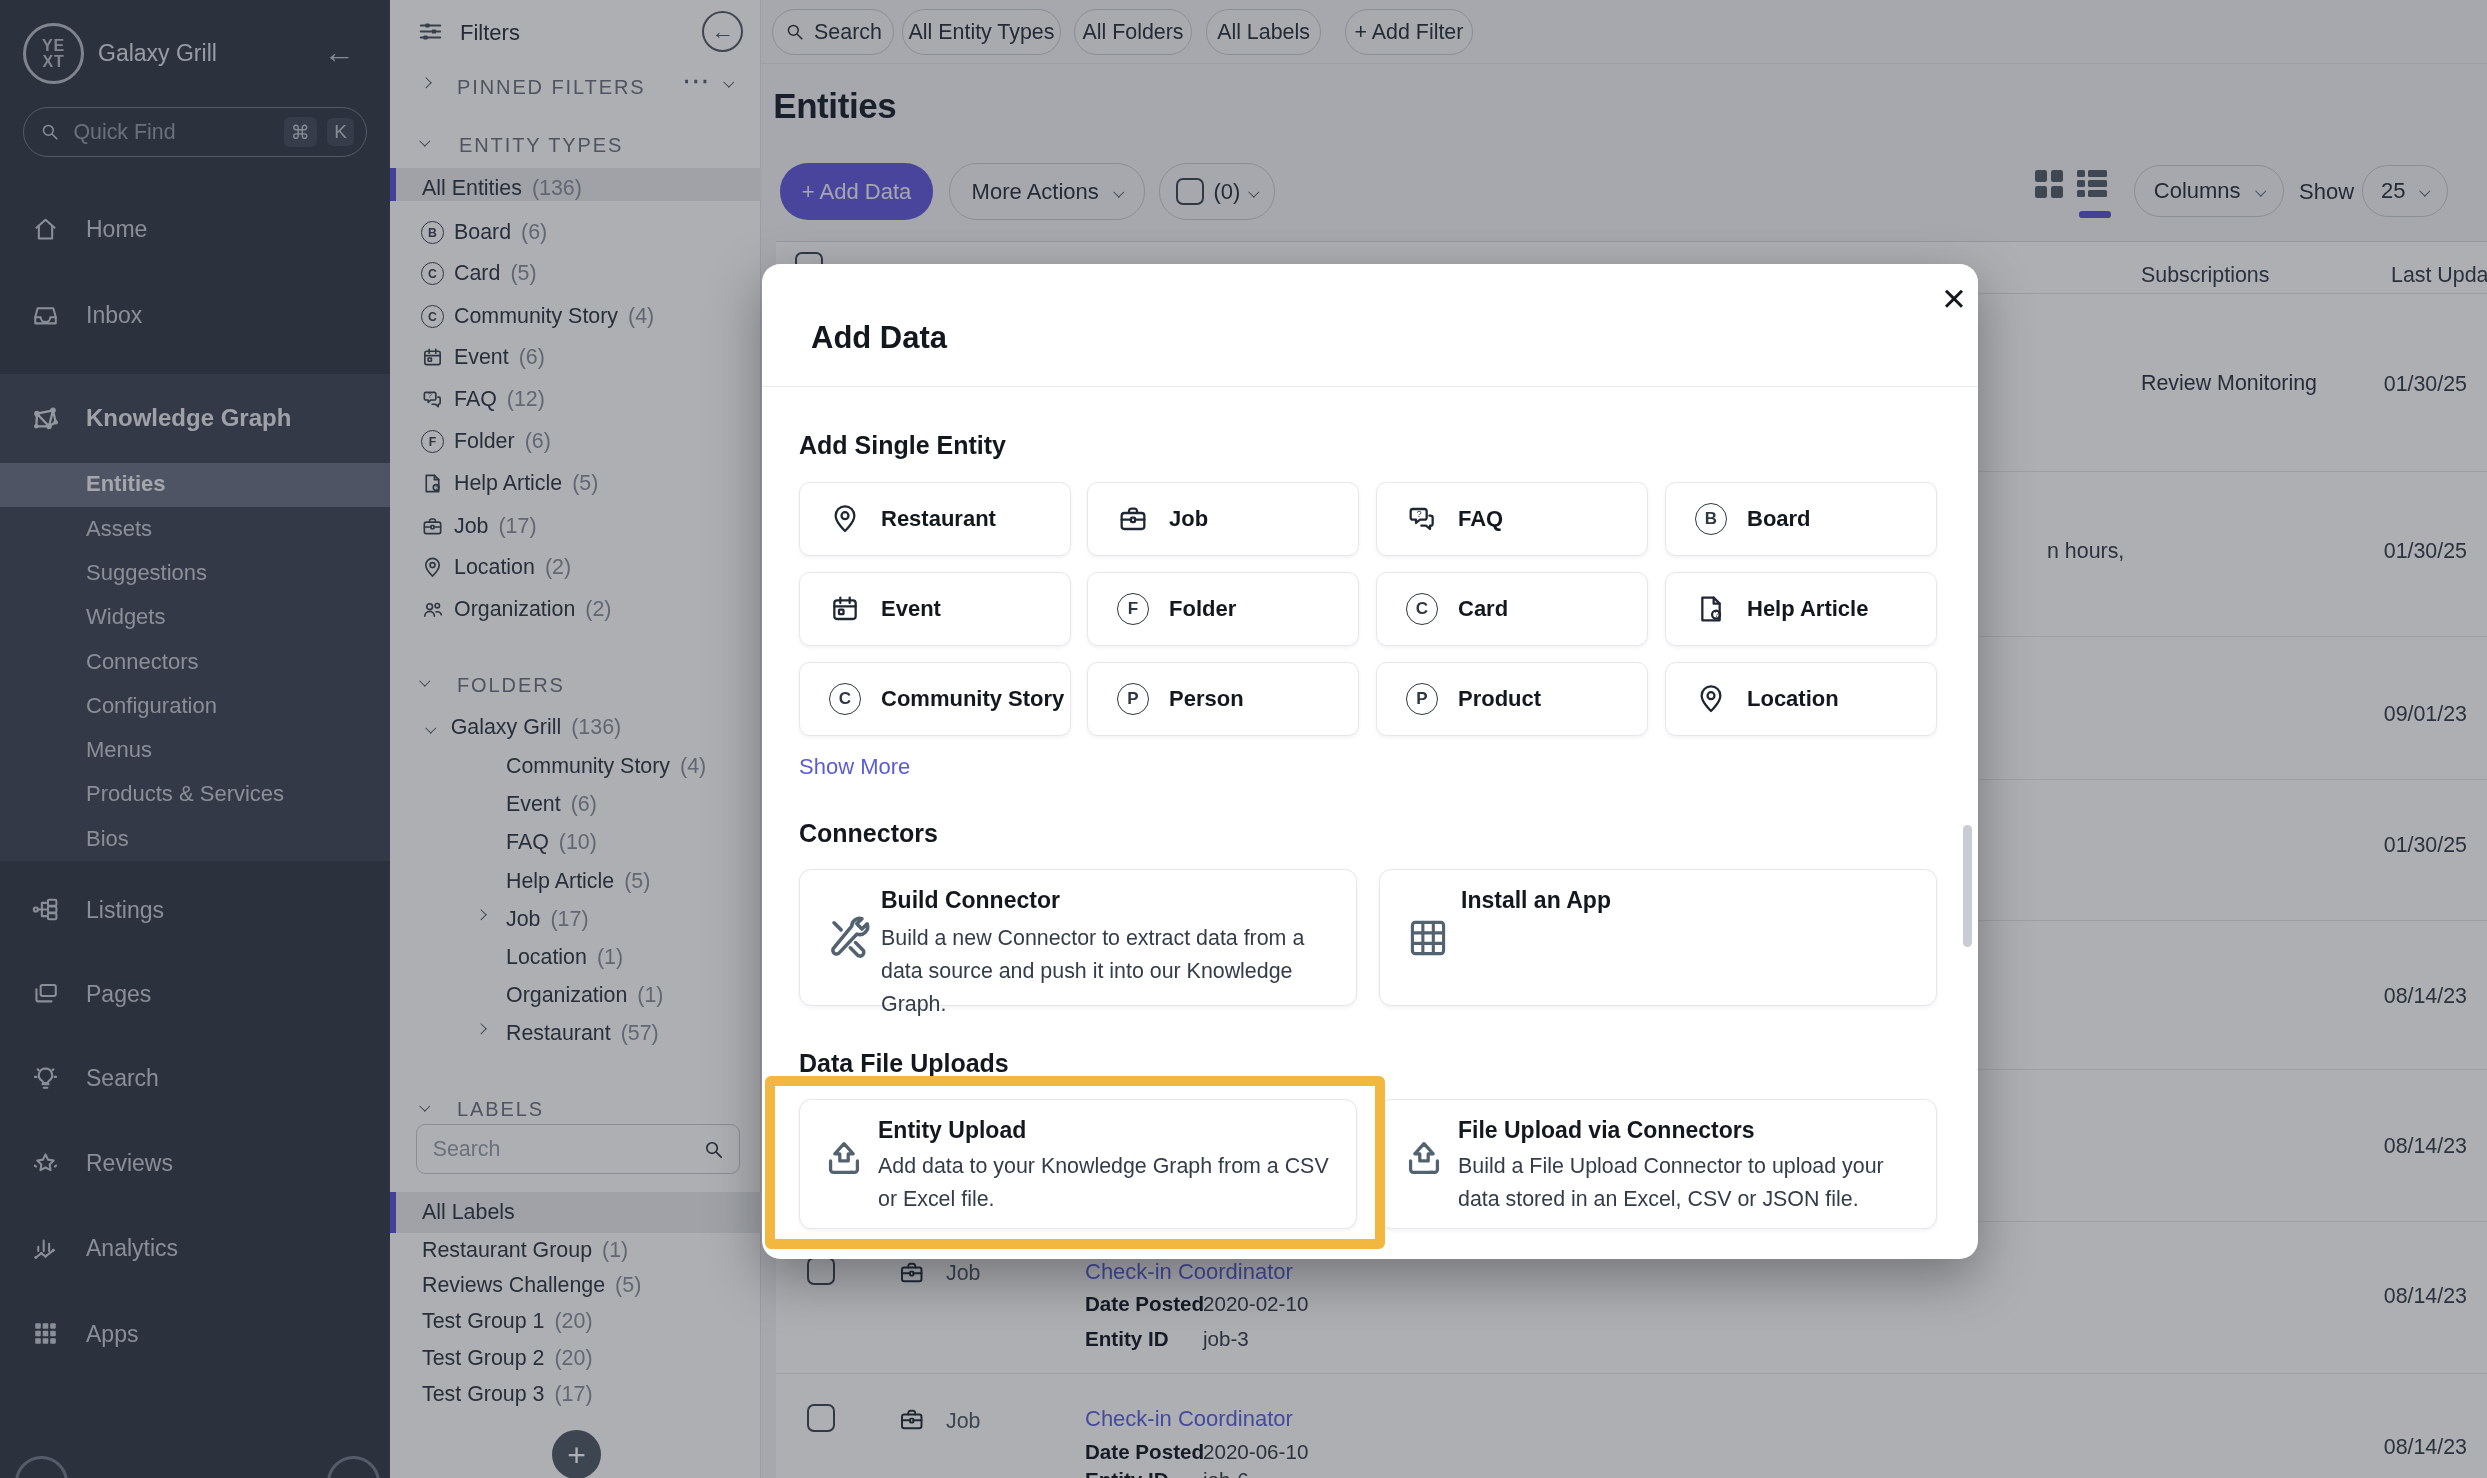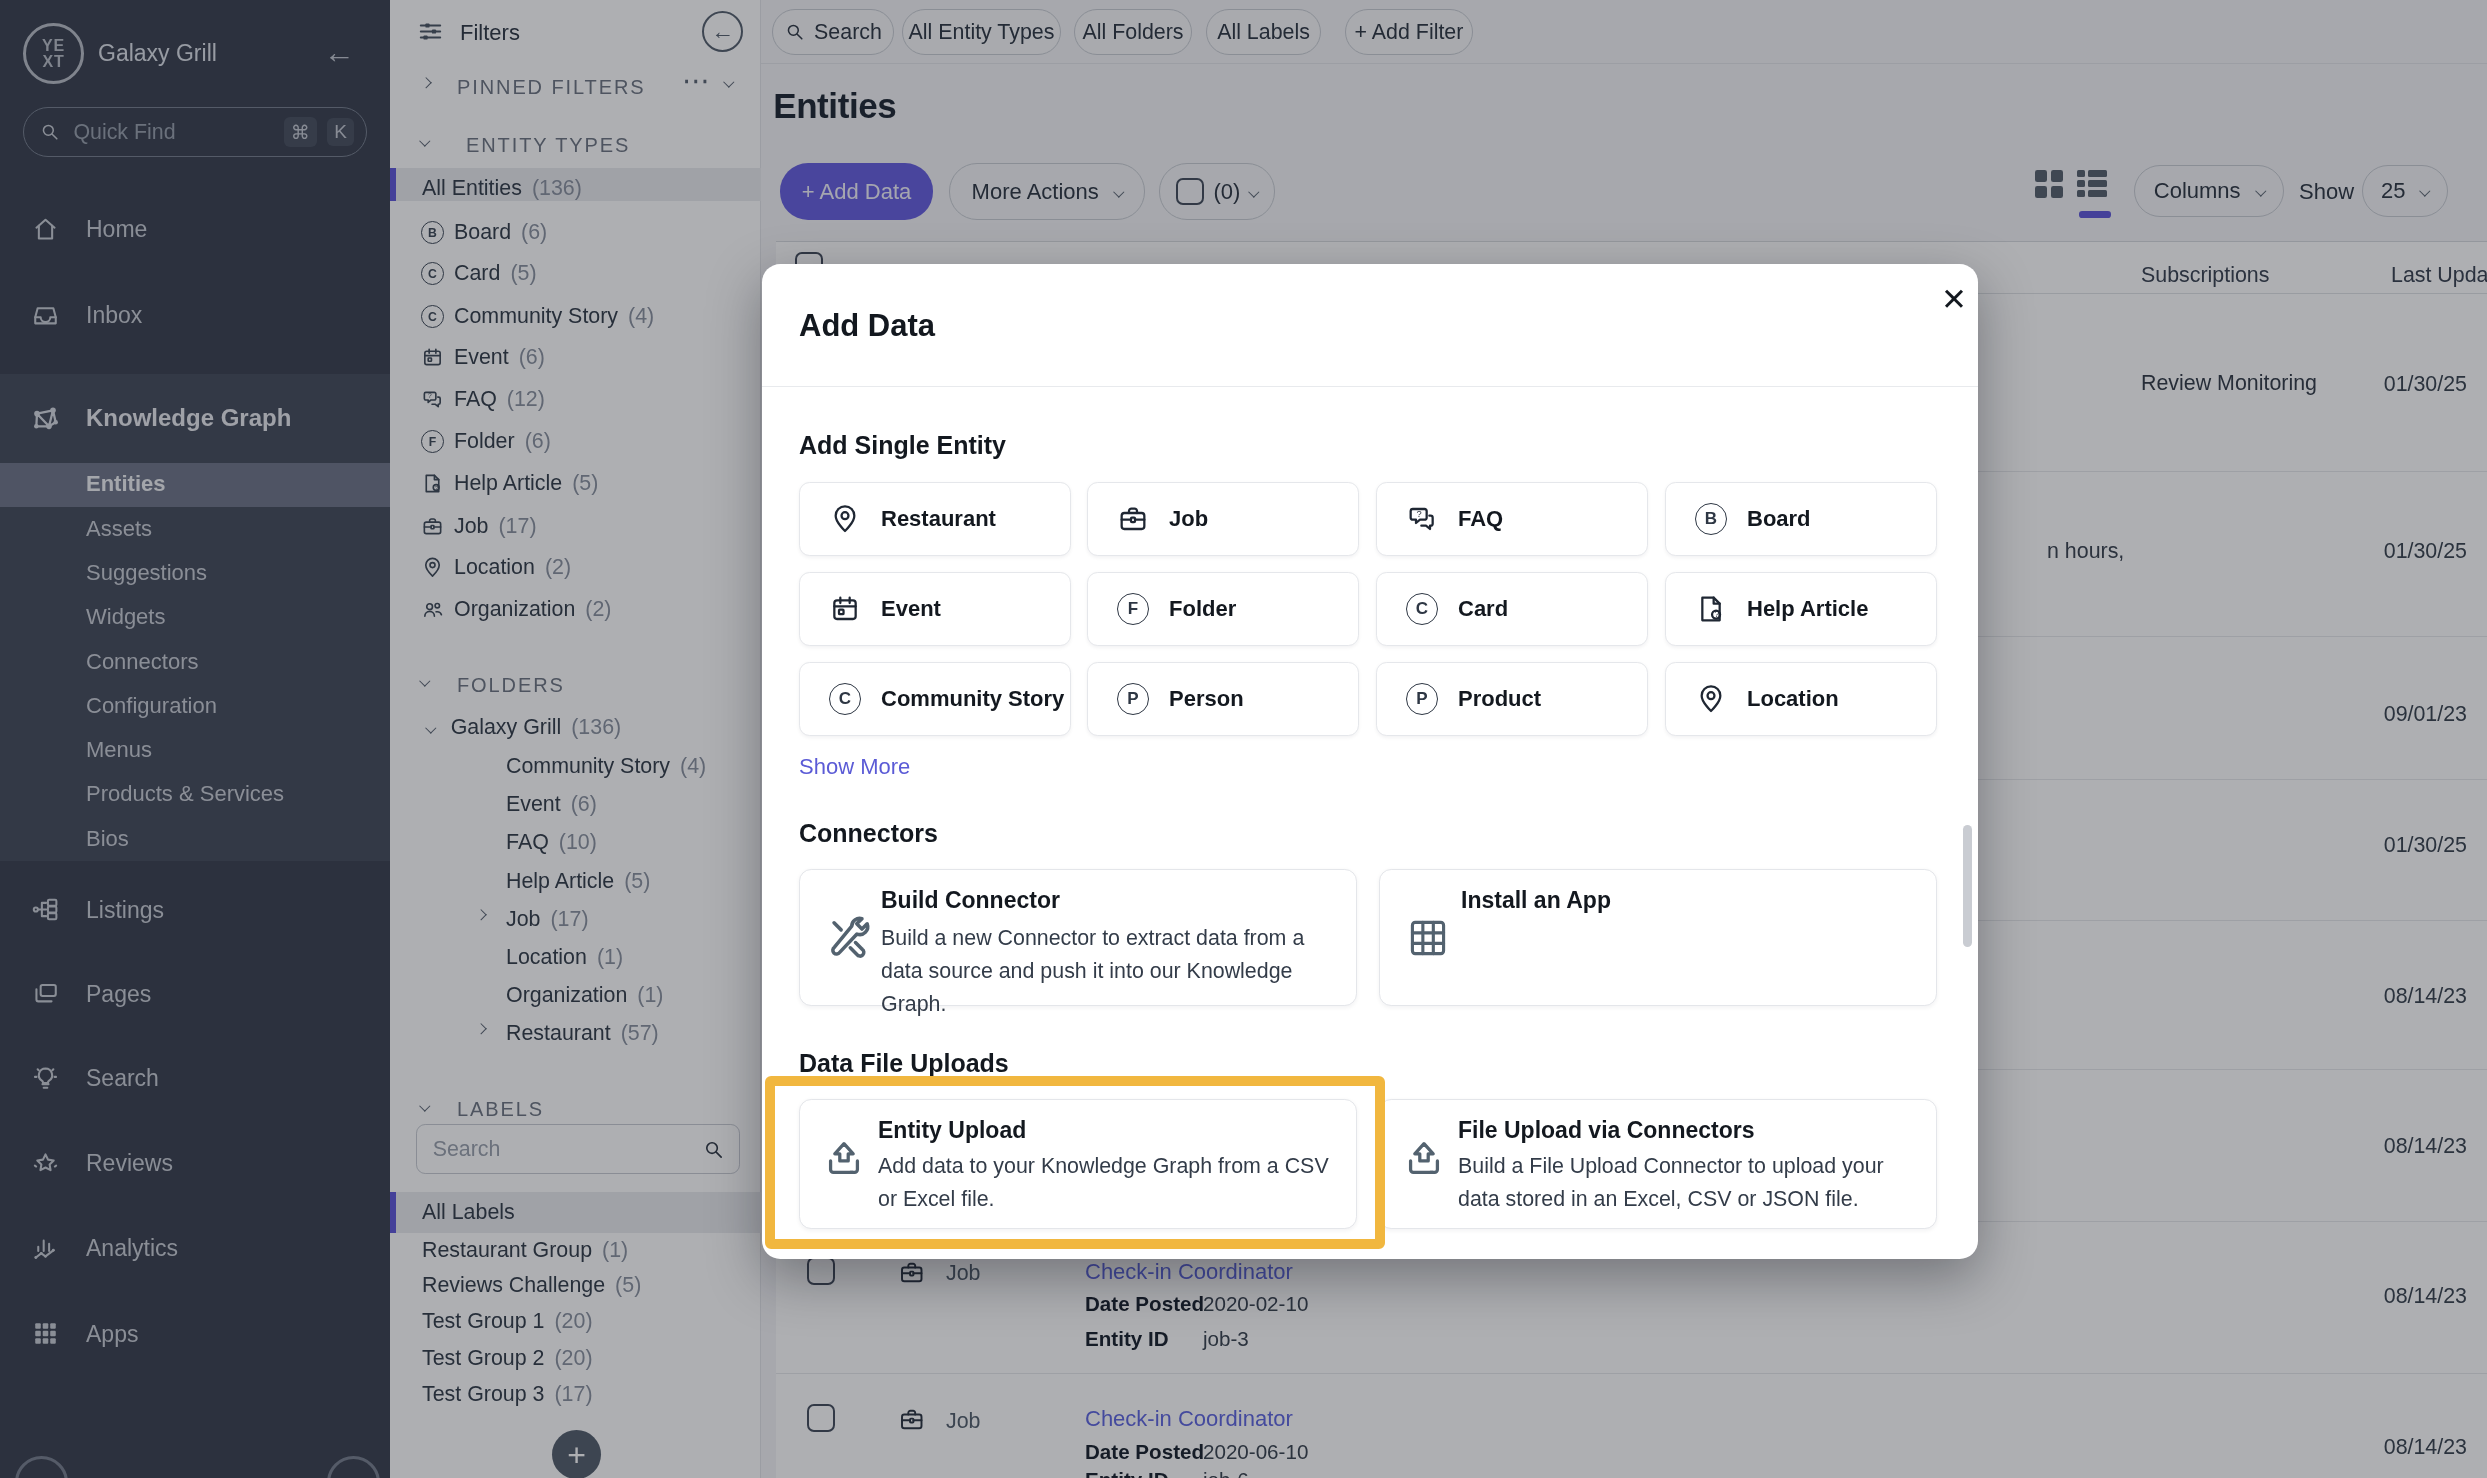--- a/index.html
+++ b/index.html
@@ -225,21 +225,21 @@
       </span>
     <span class="s txt" style="left:70px;top:20px;font-size:22px;color:#2E3744;">Filters</span>
     <span class="s circbtn" style="left:312px;top:10.7px;">←</span>
 
     <span class="s chev right sm" style="left:32px;top:79px;"></span>
     <span class="s fhead txt" style="left:67px;top:76px;text-align:right;">PINNED FILTERS</span>
     <span class="s" style="left:292px;top:64px;font-size:27.5px;color:#5A6472;letter-spacing:1.5px;">⋯</span>
     <span class="s chev down sm" style="left:335px;top:78px;"></span>
 
     <span class="s chev down sm" style="left:31px;top:137px;"></span>
-    <span class="s fhead txt" style="left:76px;top:134px;">ENTITY TYPES</span>
+    <span class="s fhead txt" style="left:69px;top:134px;">ENTITY TYPES</span>
 
     <div class="s fselect" style="left:0;top:168px;width:371px;height:33px;">
       <span class="fbar"></span>
       <div class="frow" style="position:absolute;left:32px;top:8.4px;">
         <span>All Entities</span>
         <span class="fcount">(136)</span>
       </div>
     </div>
 
     <div class="s frow" style="left:31px;top:220px;">
@@ -528,21 +528,21 @@
     <span class="s flab txt" style="left:324px;top:1440px;">Date Posted</span>
     <span class="s fval txt" style="left:442px;top:1440px;">2020-06-10</span>
     <span class="s flab txt" style="left:324px;top:1468px;">Entity ID</span>
     <span class="s fval txt" style="left:442px;top:1468px;">job-6</span>
   </main>
 
   <div class="s overlay"></div>
 
   <div class="s modal">
     <span class="s mclose" style="left:1179px;top:20px;">✕</span>
-    <h2 class="s mtitle txt" style="left:37px;top:44px;margin:0;">Add Data</h2>
+    <h2 class="s mtitle txt" style="left:37px;top:44px;margin:12px;">Add Data</h2>
     <div class="s mdiv"></div>
 
     <h3 class="s mhead txt" style="left:37px;top:167px;margin:0;">Add Single Entity</h3>
 
     <div class="s ebtn" style="left:37px;top:218px;">
       <span class="eicon">
           <svg class="ic" width="32" height="32" viewBox="0 0 24 24">
             <path d="M12 21s-7-6.6-7-11.5a7 7 0 1 1 14 0C19 14.4 12 21 12 21z"></path>
             <circle cx="12" cy="9.5" r="2.6"></circle>
           </svg>

